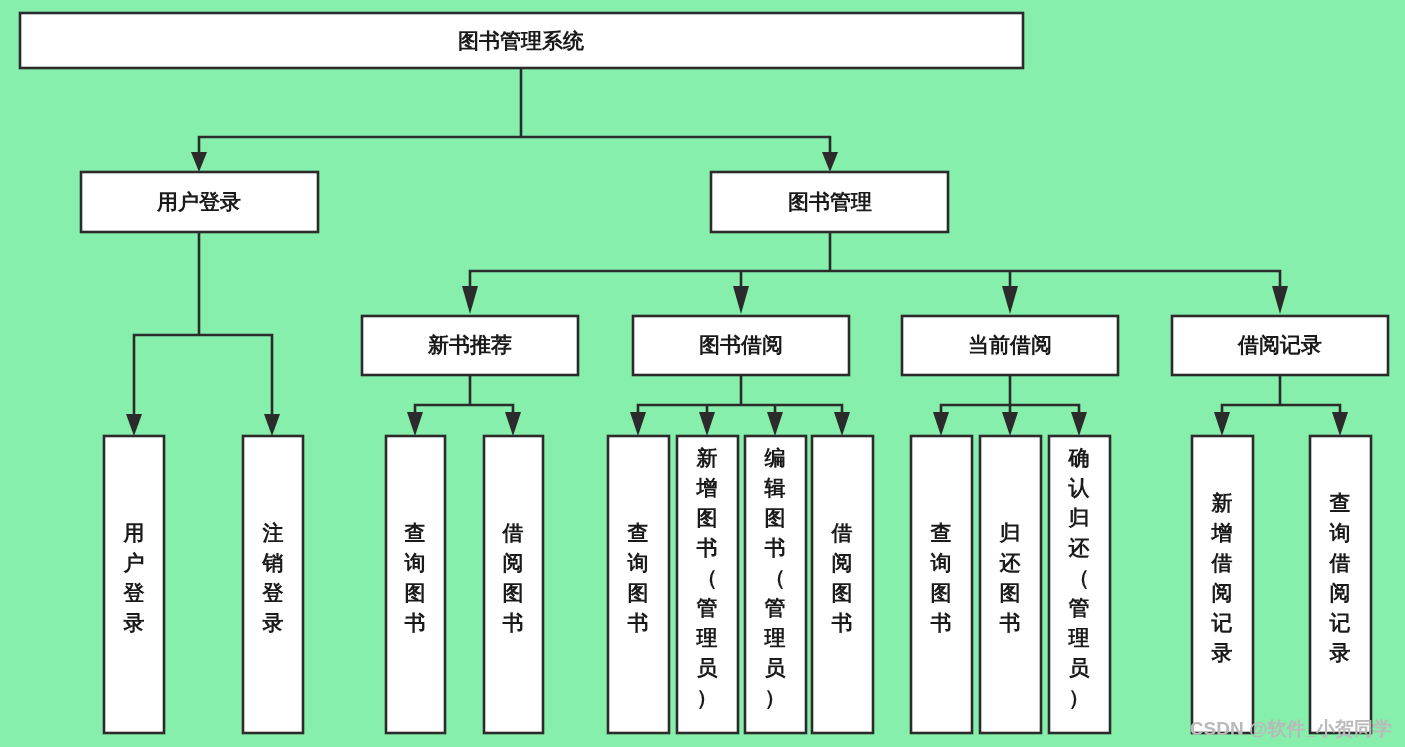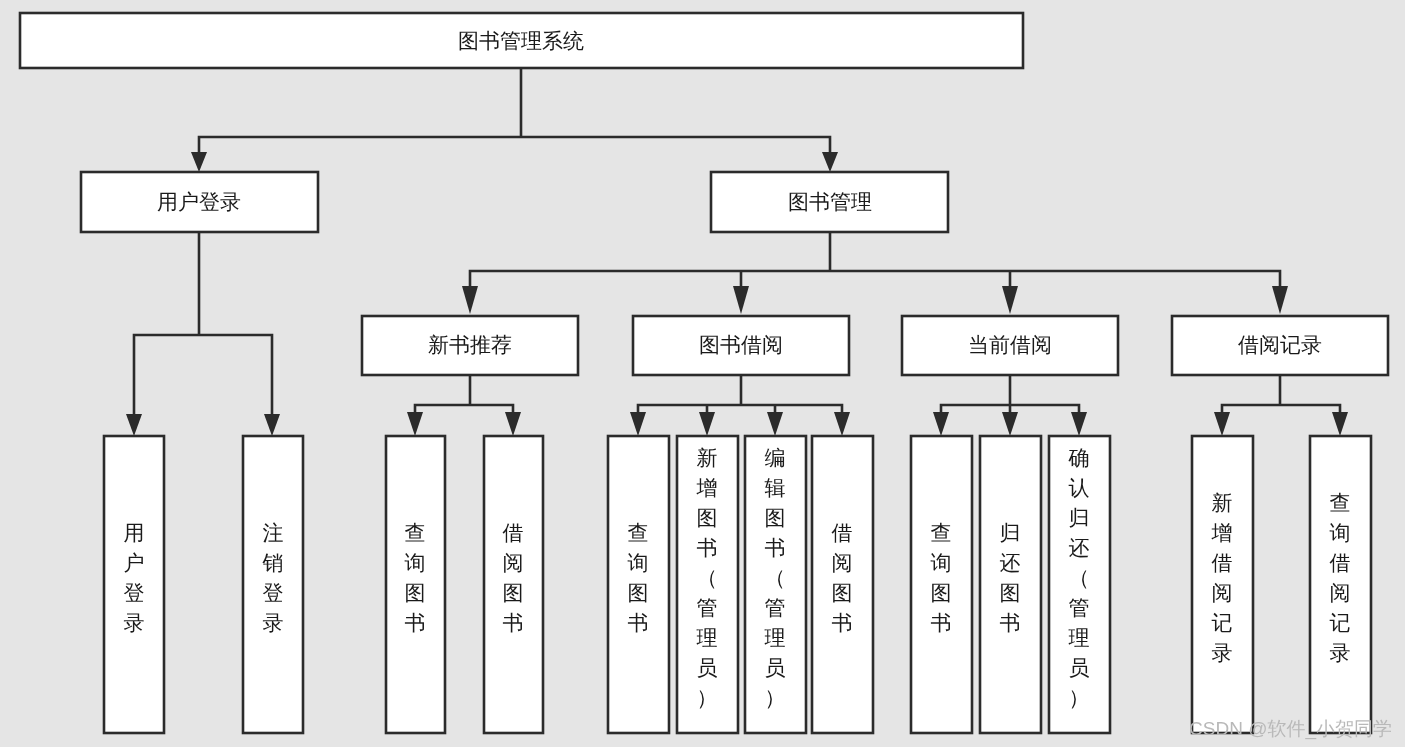--- a/index.html
+++ b/index.html
@@ -8,22 +8,23 @@
     padding: 0;
     background: #ffffff;
   }
   body {
     font-family: "Liberation Sans", "DejaVu Sans", sans-serif;
   }
   #diagram-root {
     position: relative;
     width: 1405px;
     height: 747px;
-    background: #e5e5e5;
+    background: #86efac;
     overflow: hidden;
+    font-weight: bold;
   }
   #diagram-svg {
     position: absolute;
     top: 0;
     left: 0;
     width: 1405px;
     height: 747px;
   }
   .node-box {
     fill: #ffffff;

